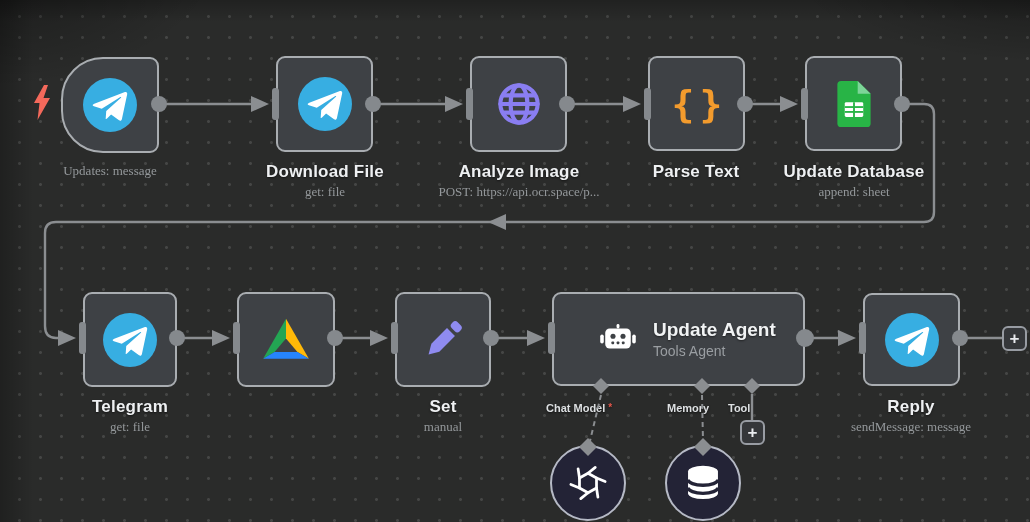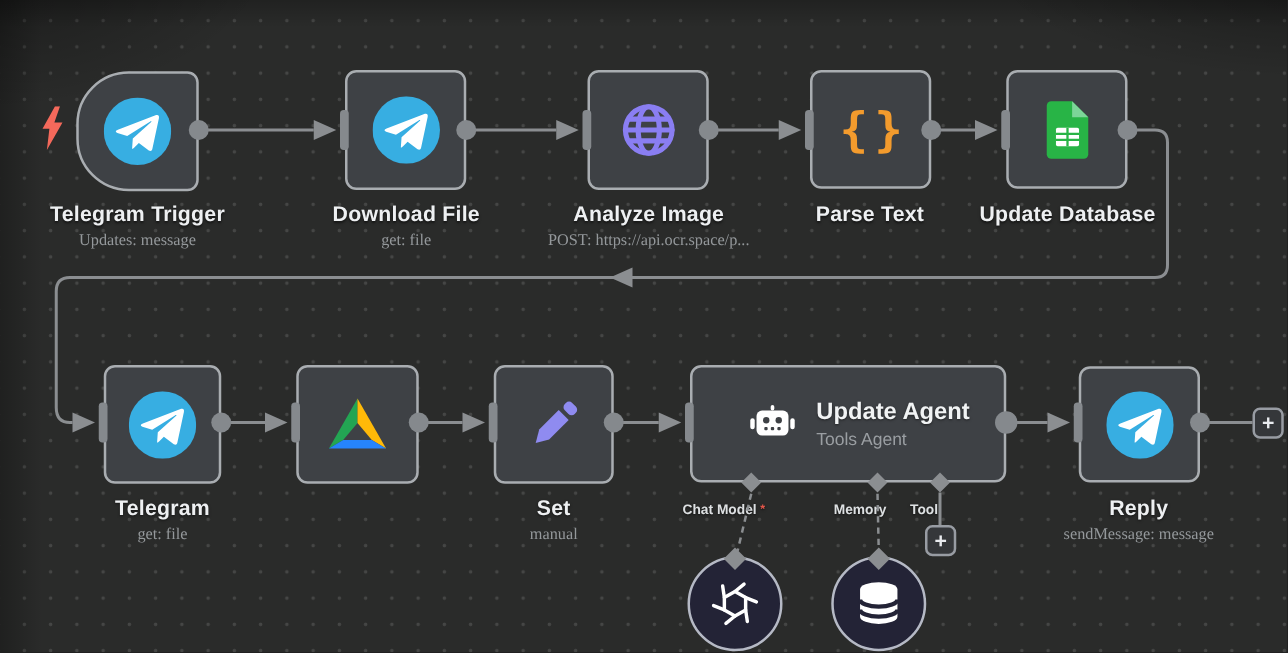--- a/index.html
+++ b/index.html
@@ -179,36 +179,36 @@
     <svg width="46" height="46" viewBox="-20 -20 40 40">
       <path d="M-13,-10 a13,5 0 0 1 26,0 v19 a13,5 0 0 1 -26,0 z" fill="#fff"></path>
       <g stroke="#232336" stroke-width="3" fill="none">
         <path d="M-13,-3 a13,5 0 0 0 26,0"></path>
         <path d="M-13,4 a13,5 0 0 0 26,0"></path>
       </g>
     </svg>
   </div>
 
   <div class="node-label" style="left:20px;top:161px;width:180px;">
-    <div class="title">Telegram Trigger</div>
     <div class="subtitle">Updates: message</div>
   </div>
   <div class="node-label" style="left:235px;top:161px;width:180px;">
     <div class="title">Download File</div>
     <div class="subtitle">get: file</div>
   </div>
   <div class="node-label" style="left:419px;top:161px;width:200px;">
     <div class="title">Analyze Image</div>
     <div class="subtitle">POST: https://api.ocr.space/p...</div>
   </div>
   <div class="node-label" style="left:606px;top:161px;width:180px;text-align:center;">
     <div class="title">Parse Text</div>
   </div>
   <div class="node-label" style="left:761px;top:161px;width:186px;">
     <div class="title">Update Database</div>
+    <div class="subtitle">append: sheet</div>
   </div>
   <div class="node-label" style="left:40px;top:396px;width:180px;">
     <div class="title">Telegram</div>
     <div class="subtitle">get: file</div>
   </div>
   <div class="node-label" style="left:353px;top:396px;width:180px;">
     <div class="title">Set</div>
     <div class="subtitle">manual</div>
   </div>
   <div class="node-label" style="left:816px;top:396px;width:190px;">

